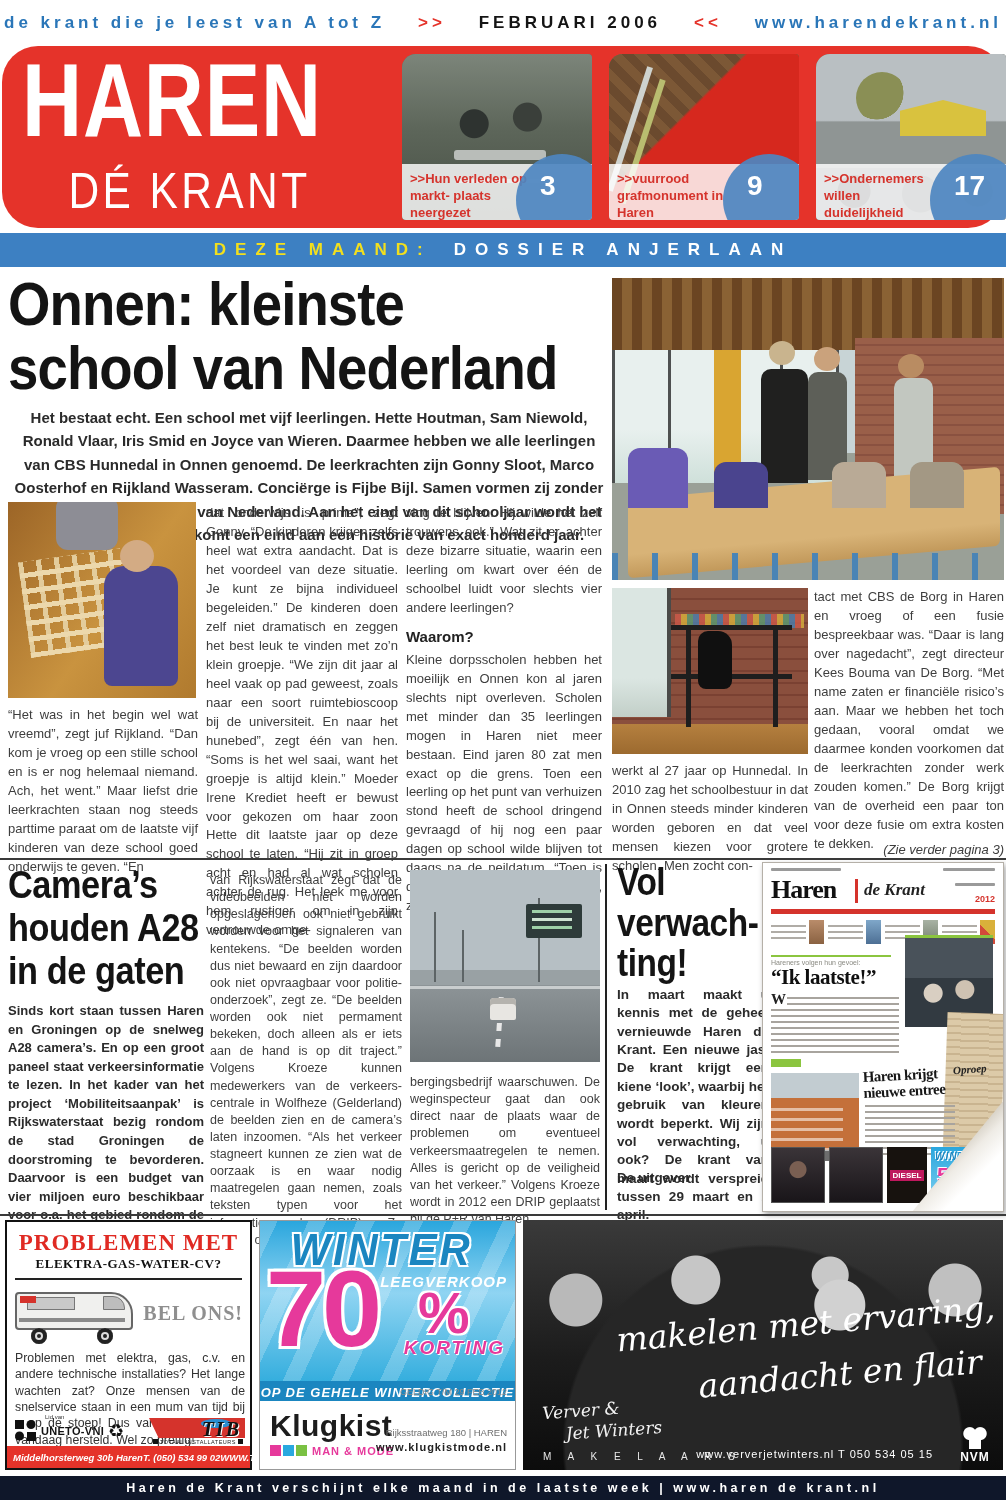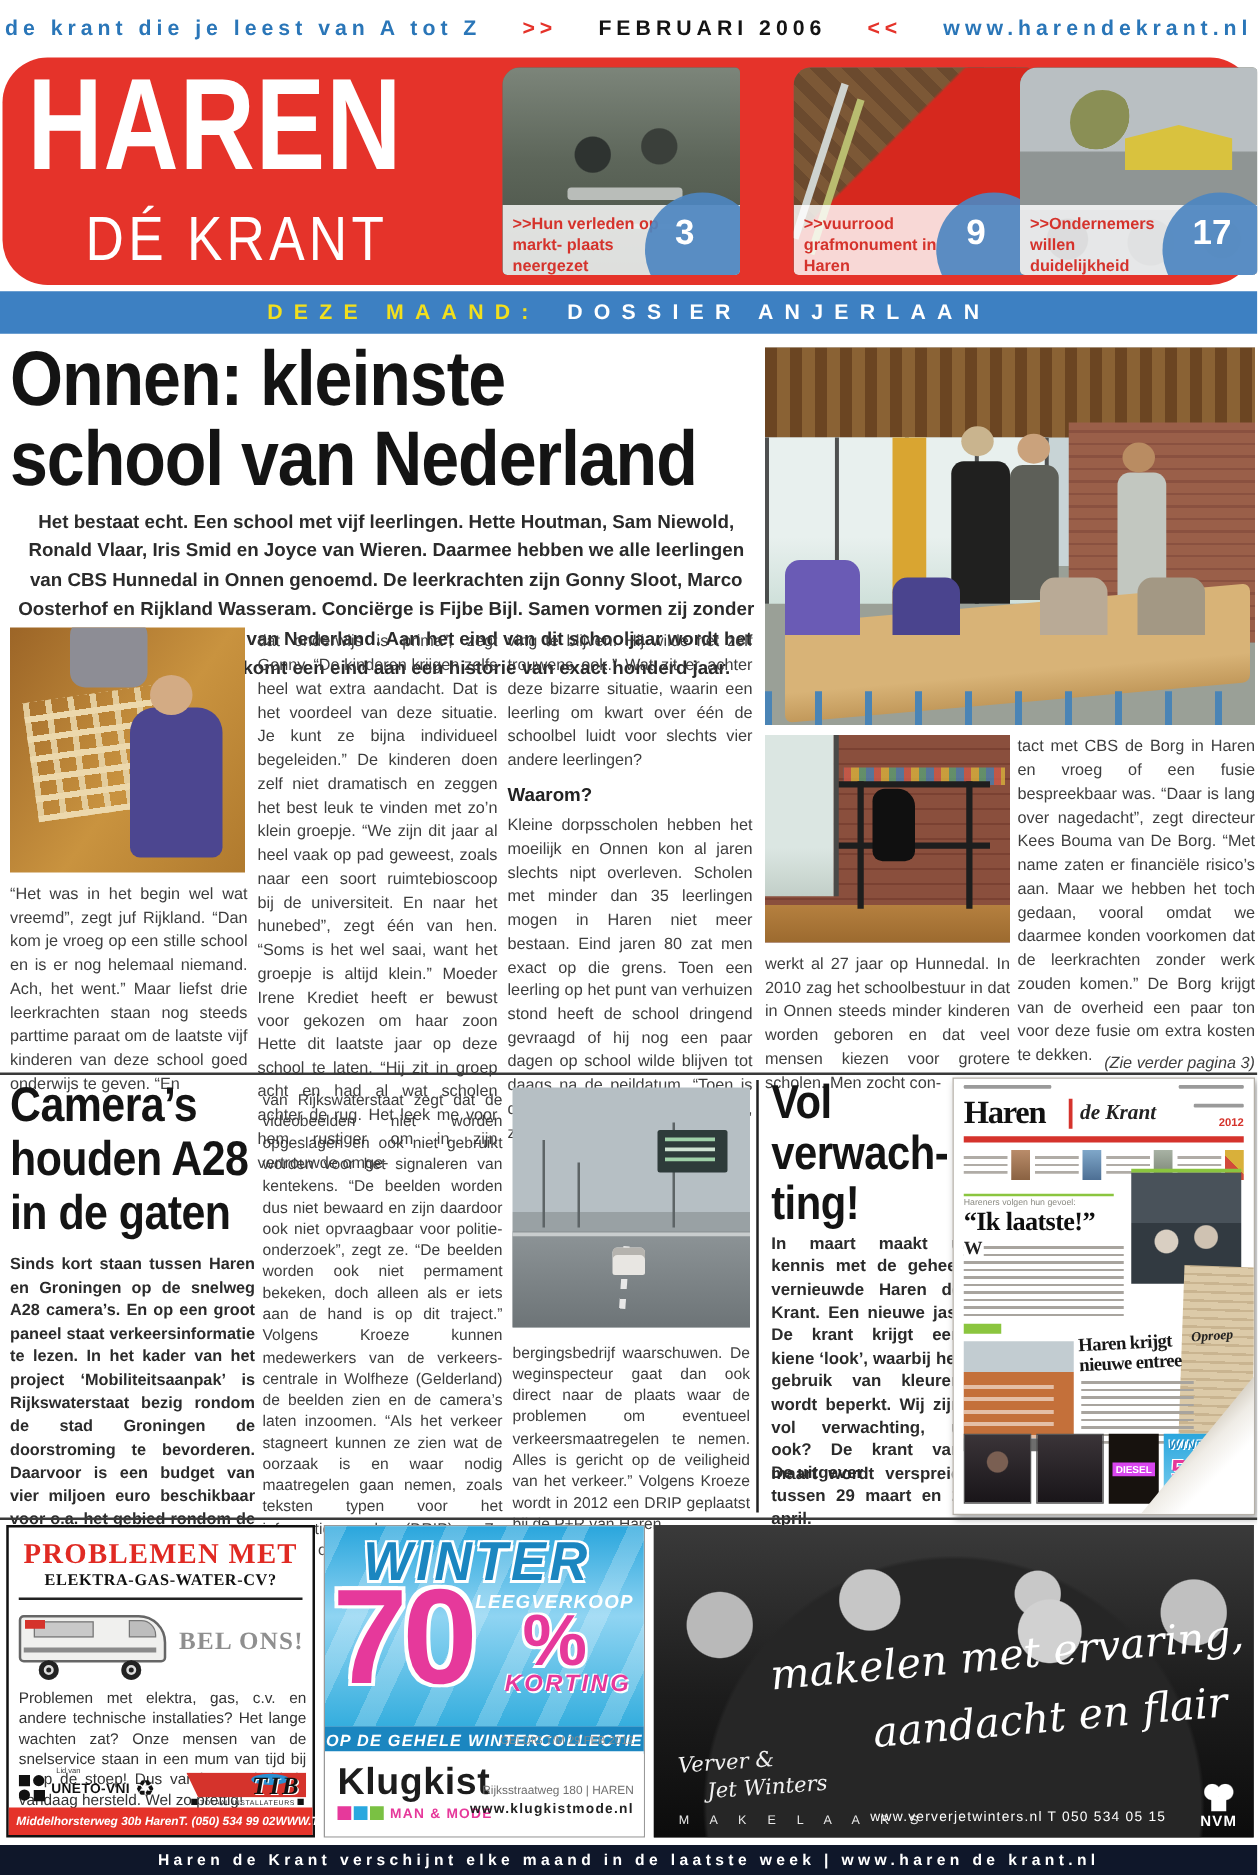--- a/index.html
+++ b/index.html
@@ -13,21 +13,21 @@
   .tb-blue { color:#2a76b8; }
   .tb-red  { color:#e5332a; }
   .tb-black{ color:#141414; }
 
   
   .masthead { position:absolute; left:2px; top:46px; width:1002px; height:182px; background:#e5332a; border-radius:36px; }
   .brand-title { position:absolute; left:20px; top:2px; color:#fff; font-size:104px; font-weight:900; letter-spacing:1px; line-height:1; transform:scaleX(0.80); transform-origin:0 0; }
   .brand-sub { position:absolute; left:60px; top:118px; width:300px; text-align:center; color:#fff; font-size:50px; font-weight:400; letter-spacing:4px; line-height:1.1; transform:scaleX(0.85); transform-origin:0 0; }
   .teaser { position:absolute; top:8px; width:190px; height:166px; border-radius:14px 4px 4px 4px; overflow:hidden; background:#62695c; }
   .teaser.t1 { left:400px; }
-  .teaser.t2 { left:607px;margin-left:26px; }
+  .teaser.t2 { left:607px; }
   .teaser.t3 { left:814px; }
   .tz-art { position:absolute; inset:0; }
   .t1 .tz-art { background:
       radial-gradient(circle at 38% 42%, #2e3330 0 14px, transparent 15px),
       radial-gradient(circle at 66% 38%, #3a3f3a 0 14px, transparent 15px),
       linear-gradient(180deg, #7c857a 0%, #5d665a 45%, #474f44 100%); }
   .t1 .tz-table { position:absolute; left:52px; top:96px; width:92px; height:10px; background:#b9bdb9; border-radius:3px; box-shadow:0 26px 0 -3px #9aa09a; }
   .t2 .tz-art { background:
       linear-gradient(135deg, transparent 0 38%, #d6281e 39% 100%),
       repeating-linear-gradient(45deg, #6b4a2e 0 9px, #7c5836 9px 18px); }
@@ -169,21 +169,21 @@
   .mini-oproep { position:absolute; right:16px; top:200px; font-family:"Liberation Serif", serif; font-style:italic; font-weight:bold; font-size:11px; color:#222; transform:rotate(-4deg); }
   .mini-photo-building { position:absolute; left:8px; top:210px; width:88px; height:88px; background:
       repeating-linear-gradient(0deg, rgba(255,255,255,.55) 0 3px, transparent 3px 10px) 0 34px/72px 44px no-repeat,
       linear-gradient(180deg,#c2ccd1 0 28%, #c4703a 28% 88%, #6d6d6d 88% 100%); }
   .mini-textblock2 { position:absolute; left:102px; top:240px; width:90px; height:52px; background:repeating-linear-gradient(0deg,#a8a49e 0 2px, transparent 2px 6px); }
   .mini-sepia { position:absolute; right:0; top:150px; width:58px; height:148px; background:repeating-linear-gradient(0deg,#c9b490 0 2px, #dccaa8 2px 7px); transform:rotate(2deg); }
   .mini-ads { position:absolute; left:8px; right:8px; bottom:8px; height:56px; display:flex; gap:4px; }
   .mini-ad-dark { flex:1; background:linear-gradient(180deg,#3a3438,#191519); border:1px solid #555; }
   .mini-ad-dark.p { background:radial-gradient(circle at 50% 40%, #7a5f52 0 8px, transparent 9px), linear-gradient(180deg,#3a3438,#191519); }
   .mini-diesel { width:40px; background:#17120e; display:flex; align-items:center; justify-content:center; }
-  .mini-diesel span { background:#d946ef; color:#fff; font-size:8px; font-weight:bold; padding:1px 3px; }
+  .mini-diesel span { background:#be185d; color:#fff; font-size:8px; font-weight:bold; padding:1px 3px; }
   .mini-winter { width:64px; background:linear-gradient(180deg,#2aa6dd,#7fd0f0); position:relative; }
   .mini-winter .mw { position:absolute; left:4px; top:4px; font-size:10px; font-weight:800; font-style:italic; color:#1b86c0; text-shadow:1px 1px 0 #fff,-1px -1px 0 #fff; letter-spacing:1px; }
   .mini-winter .m50 { position:absolute; left:6px; top:16px; font-size:22px; font-weight:800; color:#e6399b; text-shadow:1px 1px 0 #fff,-1px -1px 0 #fff; }
   .mini-curl { position:absolute; right:-1px; bottom:-1px; width:92px; height:112px; background:linear-gradient(315deg,#ffffff 0 30%, #efece6 45%, #cfc8bb 58%, #a8a090 72%, #8f897b 100%); clip-path:polygon(100% 0, 0 100%, 100% 100%); box-shadow:-4px -4px 8px rgba(0,0,0,0.25); }
 
   
   .adsrow { position:absolute; left:0; top:1218px; width:1006px; height:256px; }
 
   .ad-tib { position:absolute; left:5px; top:2px; width:247px; height:250px; border:2px solid #111; background:#fff; }
   .tib-t1 { margin:8px 8px 0; text-align:center; font-family:"Liberation Serif", serif; font-weight:bold; font-size:23px; letter-spacing:1px; color:#e02a23; }

